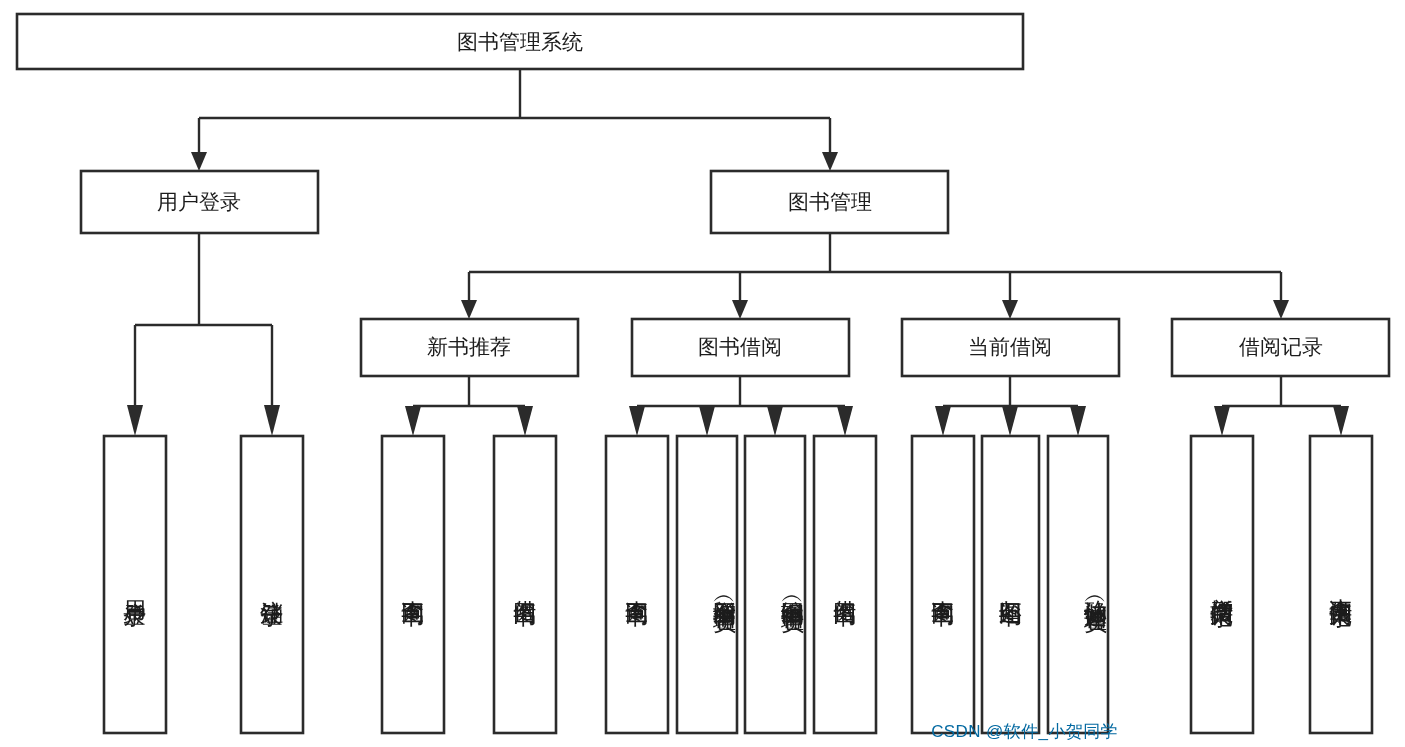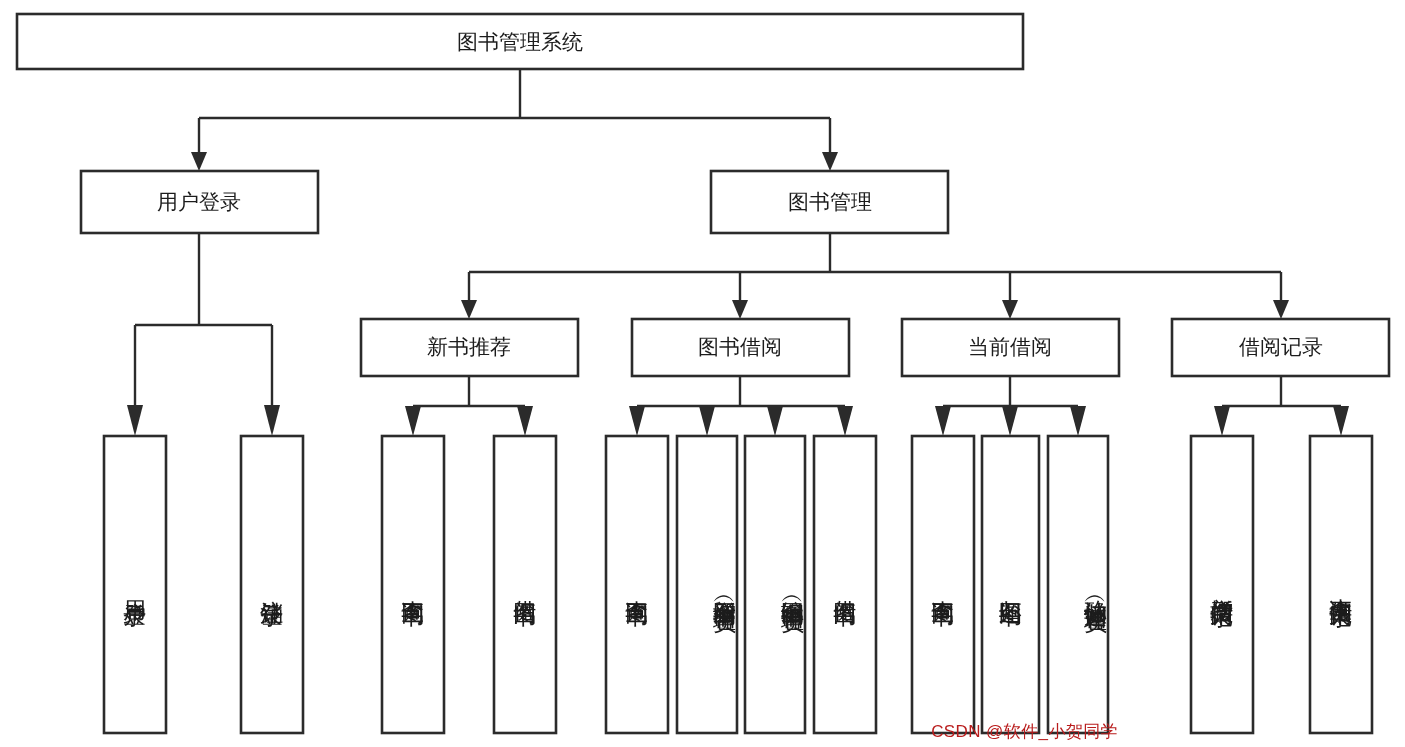--- a/index.html
+++ b/index.html
@@ -70,21 +70,21 @@
   }
   .vlabel.center {
     align-items: center;
   }
   .watermark {
     position: absolute;
     right: 10px;
     bottom: 4px;
     font-family: "Liberation Sans", "DejaVu Sans", sans-serif;
     font-size: 17px;
-    color: #b91c1c;
+    color: #0369a1;
     letter-spacing: 0.4px;
     white-space: nowrap;
     user-select: none;
   }
 </style>
 </head>
 <body>
 
 <div id="diagram-root">
 

